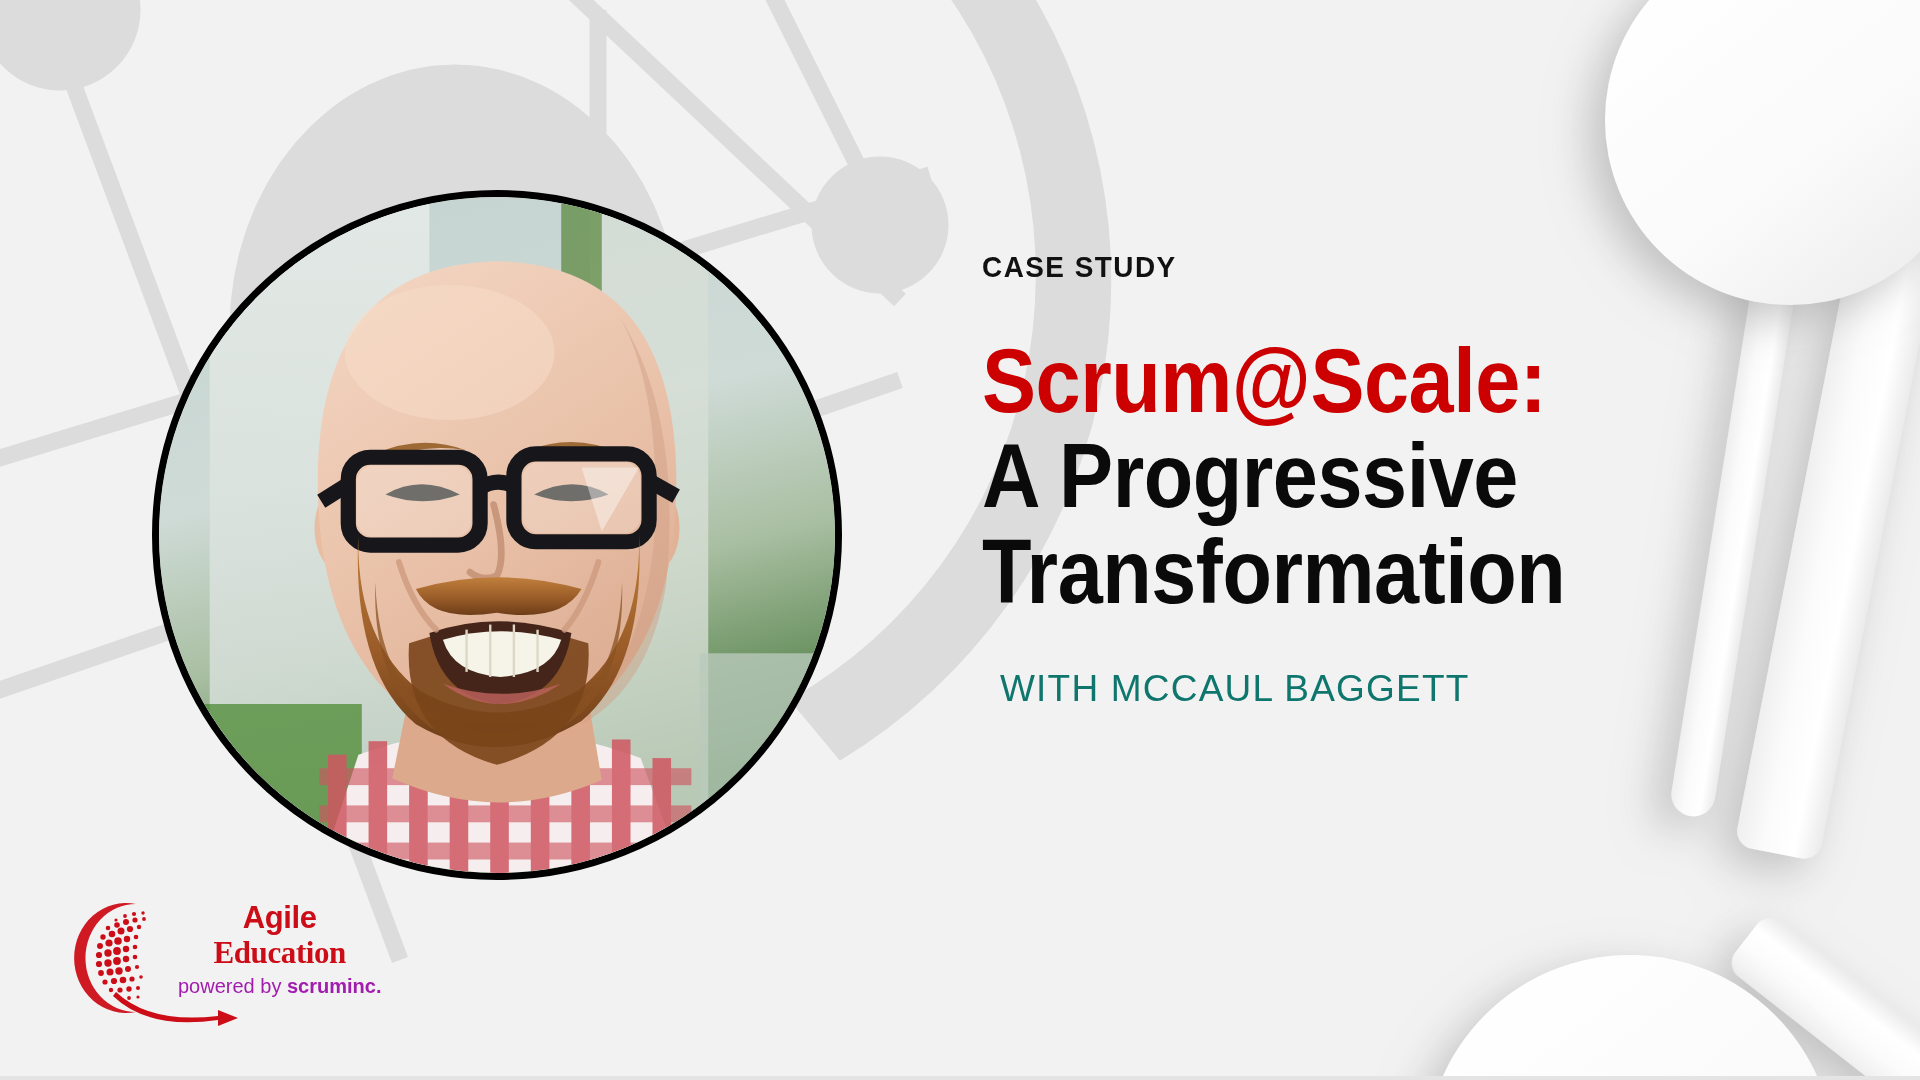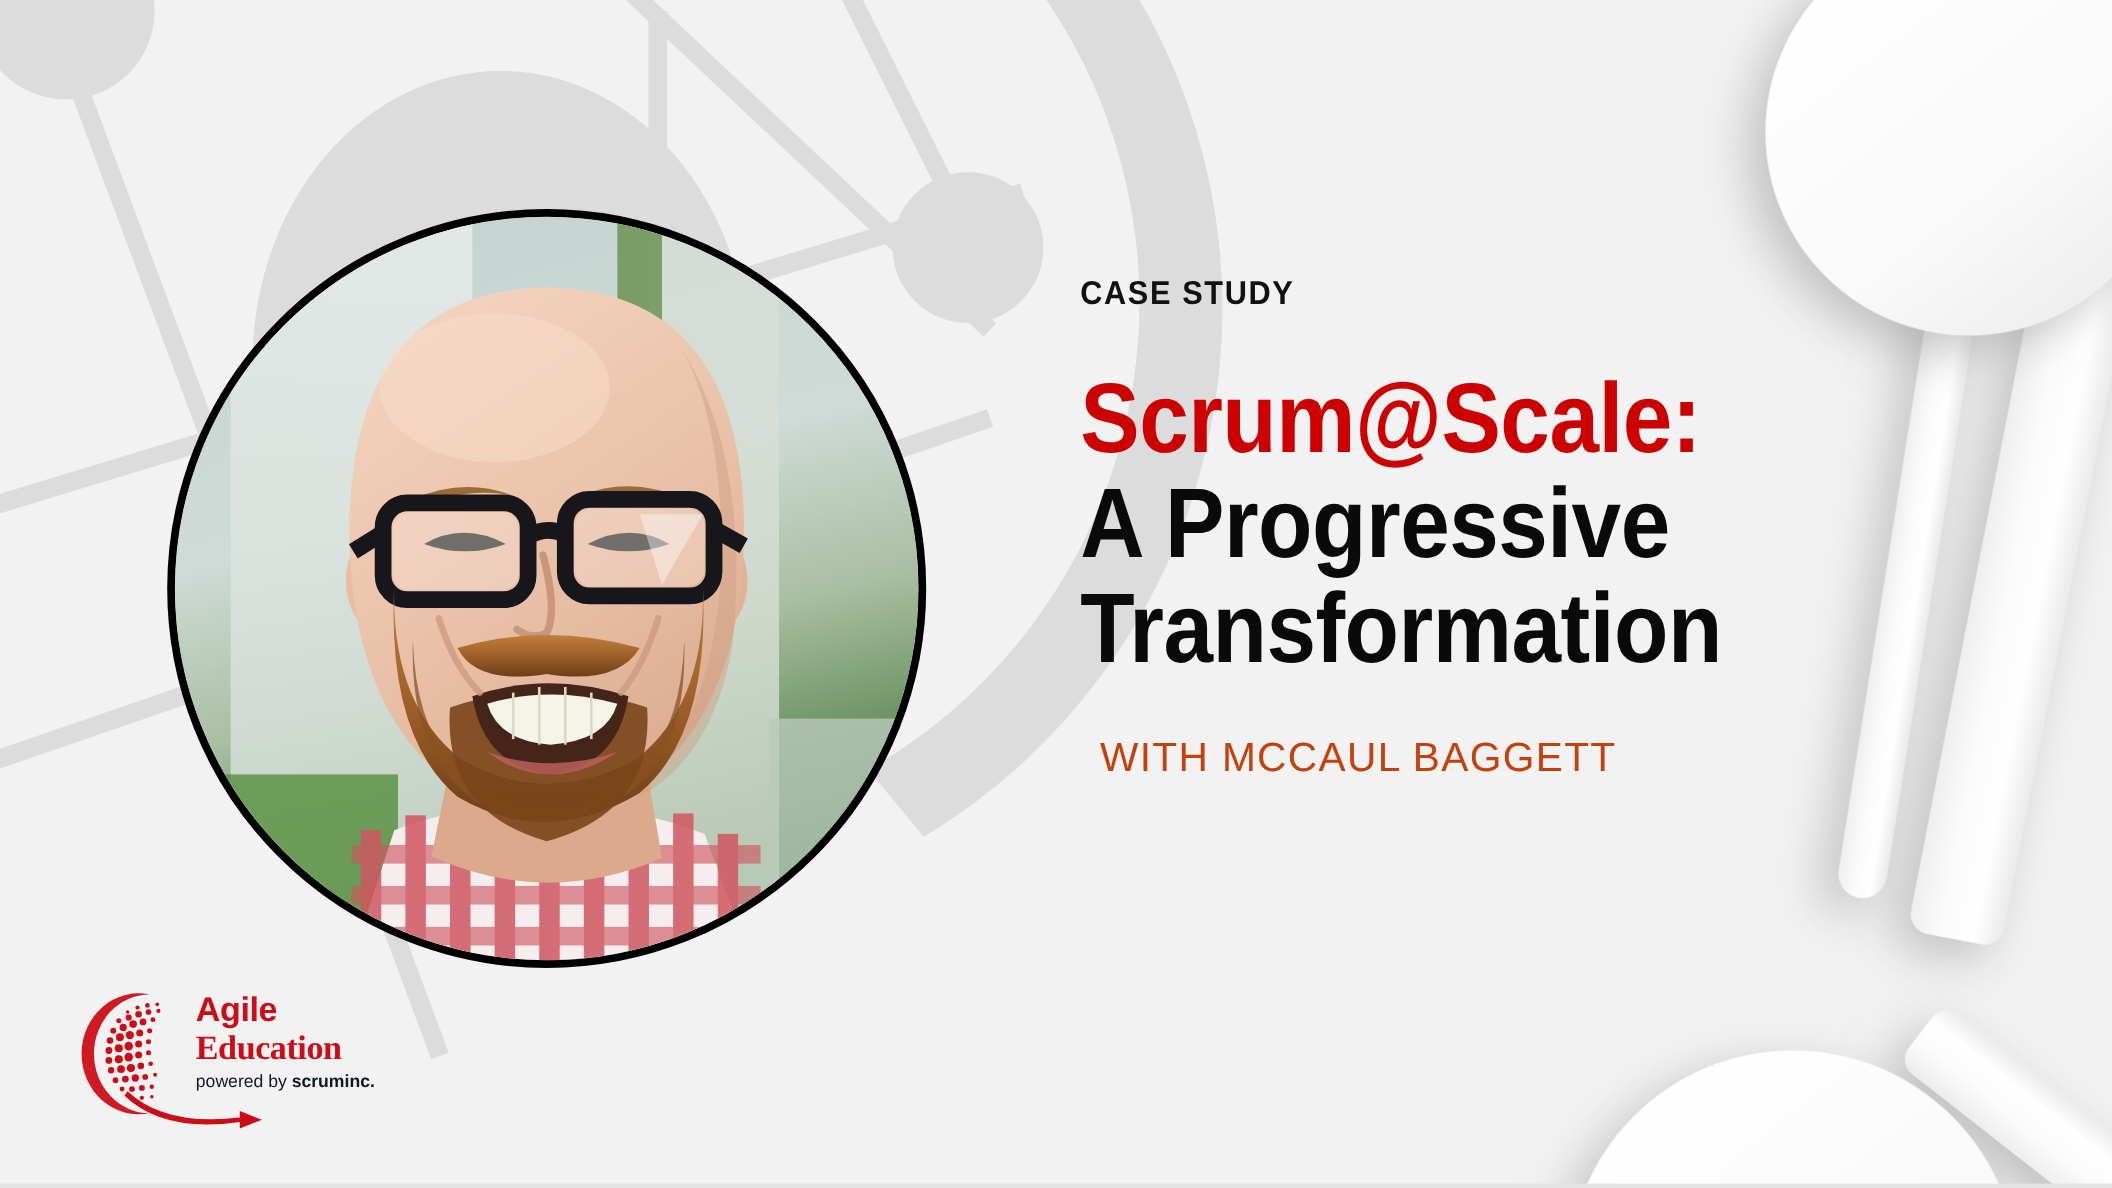--- a/index.html
+++ b/index.html
@@ -80,21 +80,21 @@
   .headline .line2 { color: #0a0a0a; display:block; }
   .headline .line3 { color: #0a0a0a; display:block; }
 
   .byline {
     margin-top: 48px;
     margin-left: 18px;
     font-family: "Liberation Sans", sans-serif;
     font-weight: 400;
     font-size: 37px;
     letter-spacing: 1.2px;
-    color: #c2410c;
+    color: #0f766e;
     white-space: nowrap;
   }
 
   
   .logo {
     position: absolute;
     left: 70px;
     top: 888px;
     width: 250px;
     height: 140px;
@@ -106,27 +106,28 @@
     top: 14px;
     line-height: 1;
   }
   .logo-word {
     font-family: "Liberation Sans", sans-serif;
     font-weight: 700;
     font-size: 31px;
     color: #cc0d17;
     letter-spacing: -0.4px;
     display: block;
+    text-align: center;
   }
   .logo-word.w2 { margin-top: 4px; font-family: Liberation Serif, serif; }
   .logo-sub {
     margin-top: 8px;
     font-family: "Liberation Sans", sans-serif;
-    font-size: 16px;
-    color: #0f172a;
+    font-size: 20px;
+    color: #a21caf;
     letter-spacing: 0px;
     white-space: nowrap;
   }
   .logo-sub b { font-weight: 700; }
 
   .bottom-rule {
     position: absolute;
     left: 0;
     bottom: 0;
     width: 1920px;

